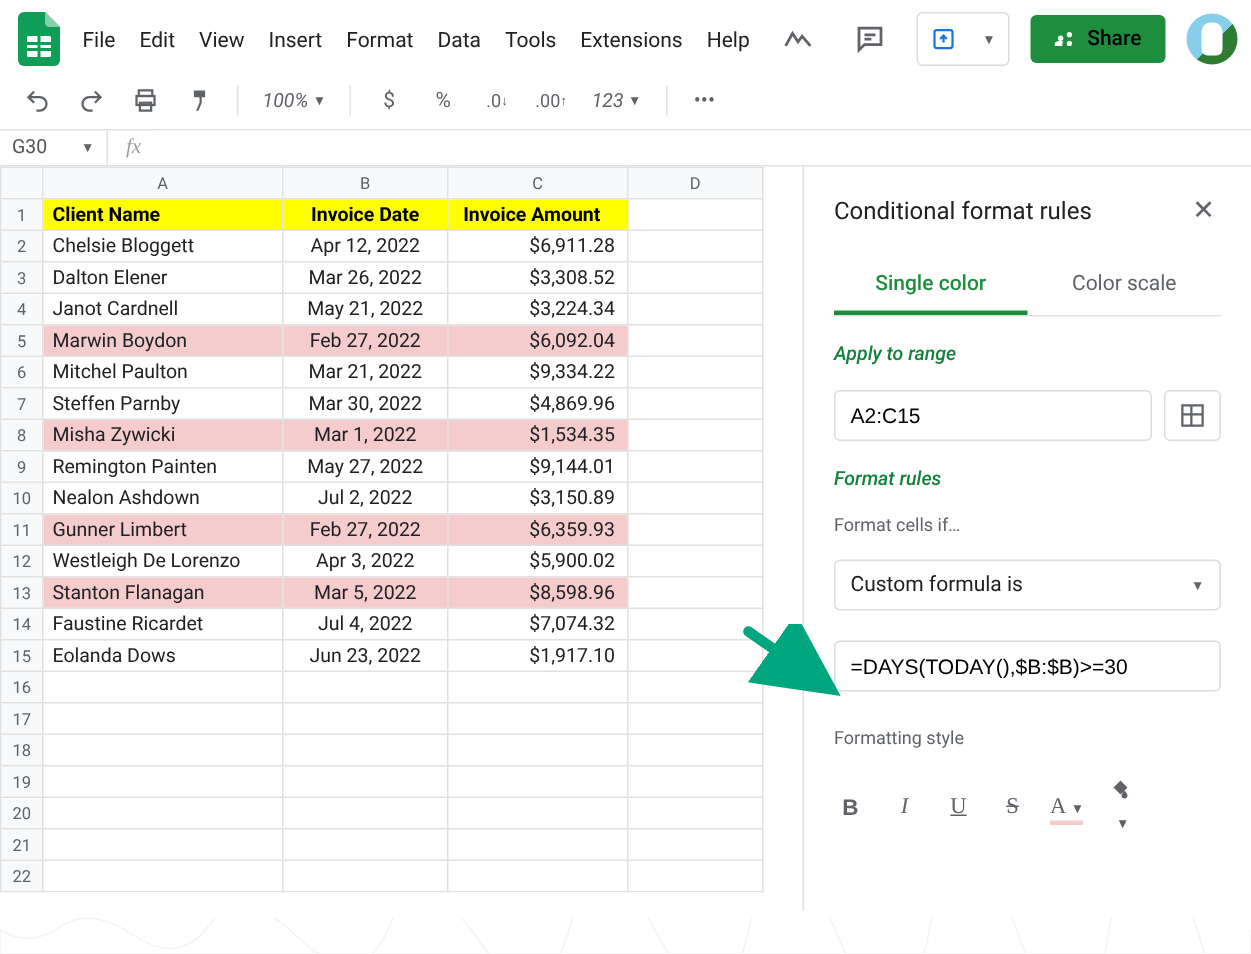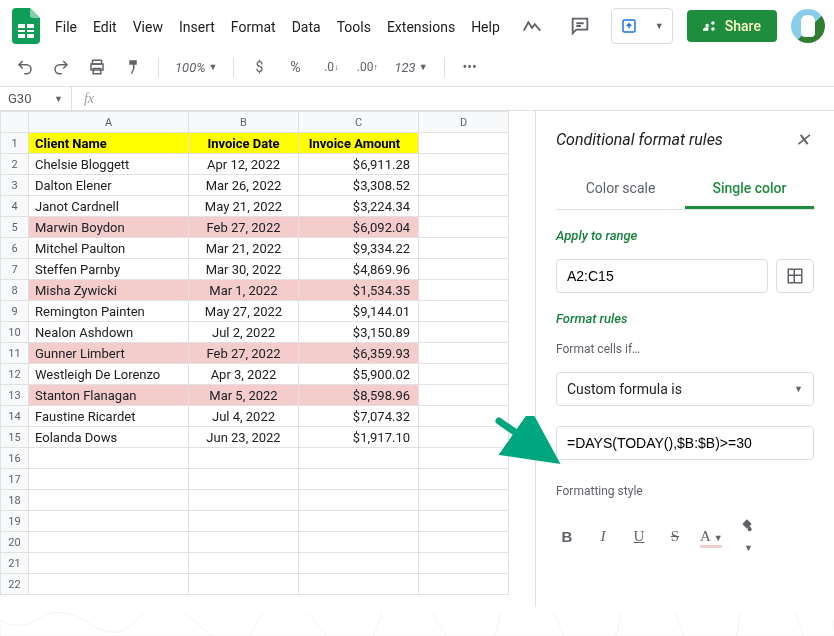--- a/index.html
+++ b/index.html
@@ -12,21 +12,21 @@
   .doc-title { font-size: 18px; color:#202124; padding: 2px 6px; }
   .title-row { display:flex; align-items:center; gap: 10px; }
   .title-icon { color:#5f6368; width:18px; height:18px; display:flex; align-items:center; justify-content:center; }
   .menubar { display:flex; gap: 2px; margin-top: 2px; }
   .menu-item { padding: 4px 7px; font-size: 14px; color:#202124; border-radius:4px; cursor:pointer; }
   .right-controls { display:flex; align-items:center; gap:14px; }
   .icon-btn { width:34px; height:34px; display:flex; align-items:center; justify-content:center; color:#5f6368; border-radius:50%; cursor:pointer; }
   .share-outer { display:flex; align-items:center; border:1px solid #dadce0; border-radius:4px; overflow:hidden; }
   .share-split { width:26px; height:34px; display:flex; align-items:center; justify-content:center; color:#1a73e8; border-left:1px solid transparent;}
   .share-up { width:34px; height:34px; display:flex; align-items:center; justify-content:center; color:#1a73e8; }
-  .share-btn { background:#1e8e3e; color:#fef9c3; font-weight:500; font-size:14px; padding: 8px 16px; border-radius:4px; display:flex; align-items:center; gap:8px; cursor:pointer; }
+  .share-btn { background:#1e8e3e; color:#000000; font-weight:500; font-size:14px; padding: 8px 16px; border-radius:4px; display:flex; align-items:center; gap:8px; cursor:pointer; }
   .avatar { width:34px; height:34px; border-radius:50%; background: linear-gradient(135deg,#87ceeb 0%, #87ceeb 55%, #2e7d32 55%, #2e7d32 100%); position:relative; overflow:hidden; }
   .avatar::after{ content:""; position:absolute; left:10px; top:6px; width:14px; height:22px; background:#fff; border-radius:6px 6px 4px 4px; }
 
   
   .toolbar { display:flex; align-items:center; gap:10px; padding: 6px 12px; border-bottom:1px solid #e0e0e0; margin-top:4px; }
   .tb-btn { width:26px; height:26px; display:flex; align-items:center; justify-content:center; color:#5f6368; cursor:pointer; border-radius:4px; font-size:14px;}
   .tb-sep { width:1px; height:20px; background:#e0e0e0; margin:0 2px; }
   .tb-text { color:#5f6368; font-size:13px; padding:0 4px; display:flex; align-items:center; gap:3px; cursor:pointer;font-style:italic;}
   .caret { font-size:9px; color:#5f6368; }
 
@@ -50,21 +50,21 @@
   .col-D { width:90px; }
   .hdr-cell { background:#ffff00 !important; font-weight:700; color:#000; }
   .hdr-cell.col-A { text-align:left; padding-left:6px;}
   .pink { background:#f4cccc; }
   td.col-A { padding-left:6px; text-align:left;}
   td.col-C { padding-right:8px; text-align:right;}
   td.col-B { text-align:center; }
 
   
   .sidepanel { flex:1; padding: 14px 20px 10px 20px; display:flex; flex-direction:column; gap:10px; overflow:auto;}
-  .sp-header { display:flex; align-items:center; justify-content:space-between;font-style:italic; }
+  .sp-header { display:flex; align-items:center; justify-content:space-between; }
   .sp-title { font-size:16px; color:#202124; }
   .close-x { font-size:18px; color:#5f6368; cursor:pointer; padding:4px;}
   .tabs { display:flex; border-bottom:1px solid #e0e0e0; margin-top:6px;}
   .tab { flex:1; text-align:center; padding:10px 0; font-size:14px; color:#5f6368; cursor:pointer; }
   .tab.active { color:#1e8e3e; border-bottom:3px solid #1e8e3e; font-weight:500; }
   .section-label { font-size:13px; color:#15803d; font-weight:500; margin-top:8px;font-style:italic;}
   .sub-label { font-size:12px; color:#5f6368; margin-top:6px;}
   .range-row { display:flex; gap:8px; margin-top:6px;}
   .range-input { flex:1; border:1px solid #dadce0; border-radius:4px; padding:8px 10px; font-size:14px; }
   .grid-btn { width:38px; border:1px solid #dadce0; border-radius:4px; display:flex; align-items:center; justify-content:center; color:#5f6368; cursor:pointer;}
@@ -370,22 +370,22 @@
       </table>
     </div>
   </div>
 
   <div class="sidepanel">
     <div class="sp-header">
       <div class="sp-title">Conditional format rules</div>
       <div class="close-x">✕</div>
     </div>
     <div class="tabs">
+      <div class="tab active">Single color</div>
       <div class="tab">Color scale</div>
-      <div class="tab active">Single color</div>
     </div>
     <div class="section-label">Apply to range</div>
     <div class="range-row">
       <input class="range-input" value="A2:C15" style="">
       <div class="grid-btn">
           <svg width="18" height="18" viewBox="0 0 24 24" fill="none" stroke="#5f6368" stroke-width="2">
             <rect x="3" y="3" width="18" height="18"></rect>
             <path d="M3 11h18M11 3v18"></path>
           </svg>
         </div>

